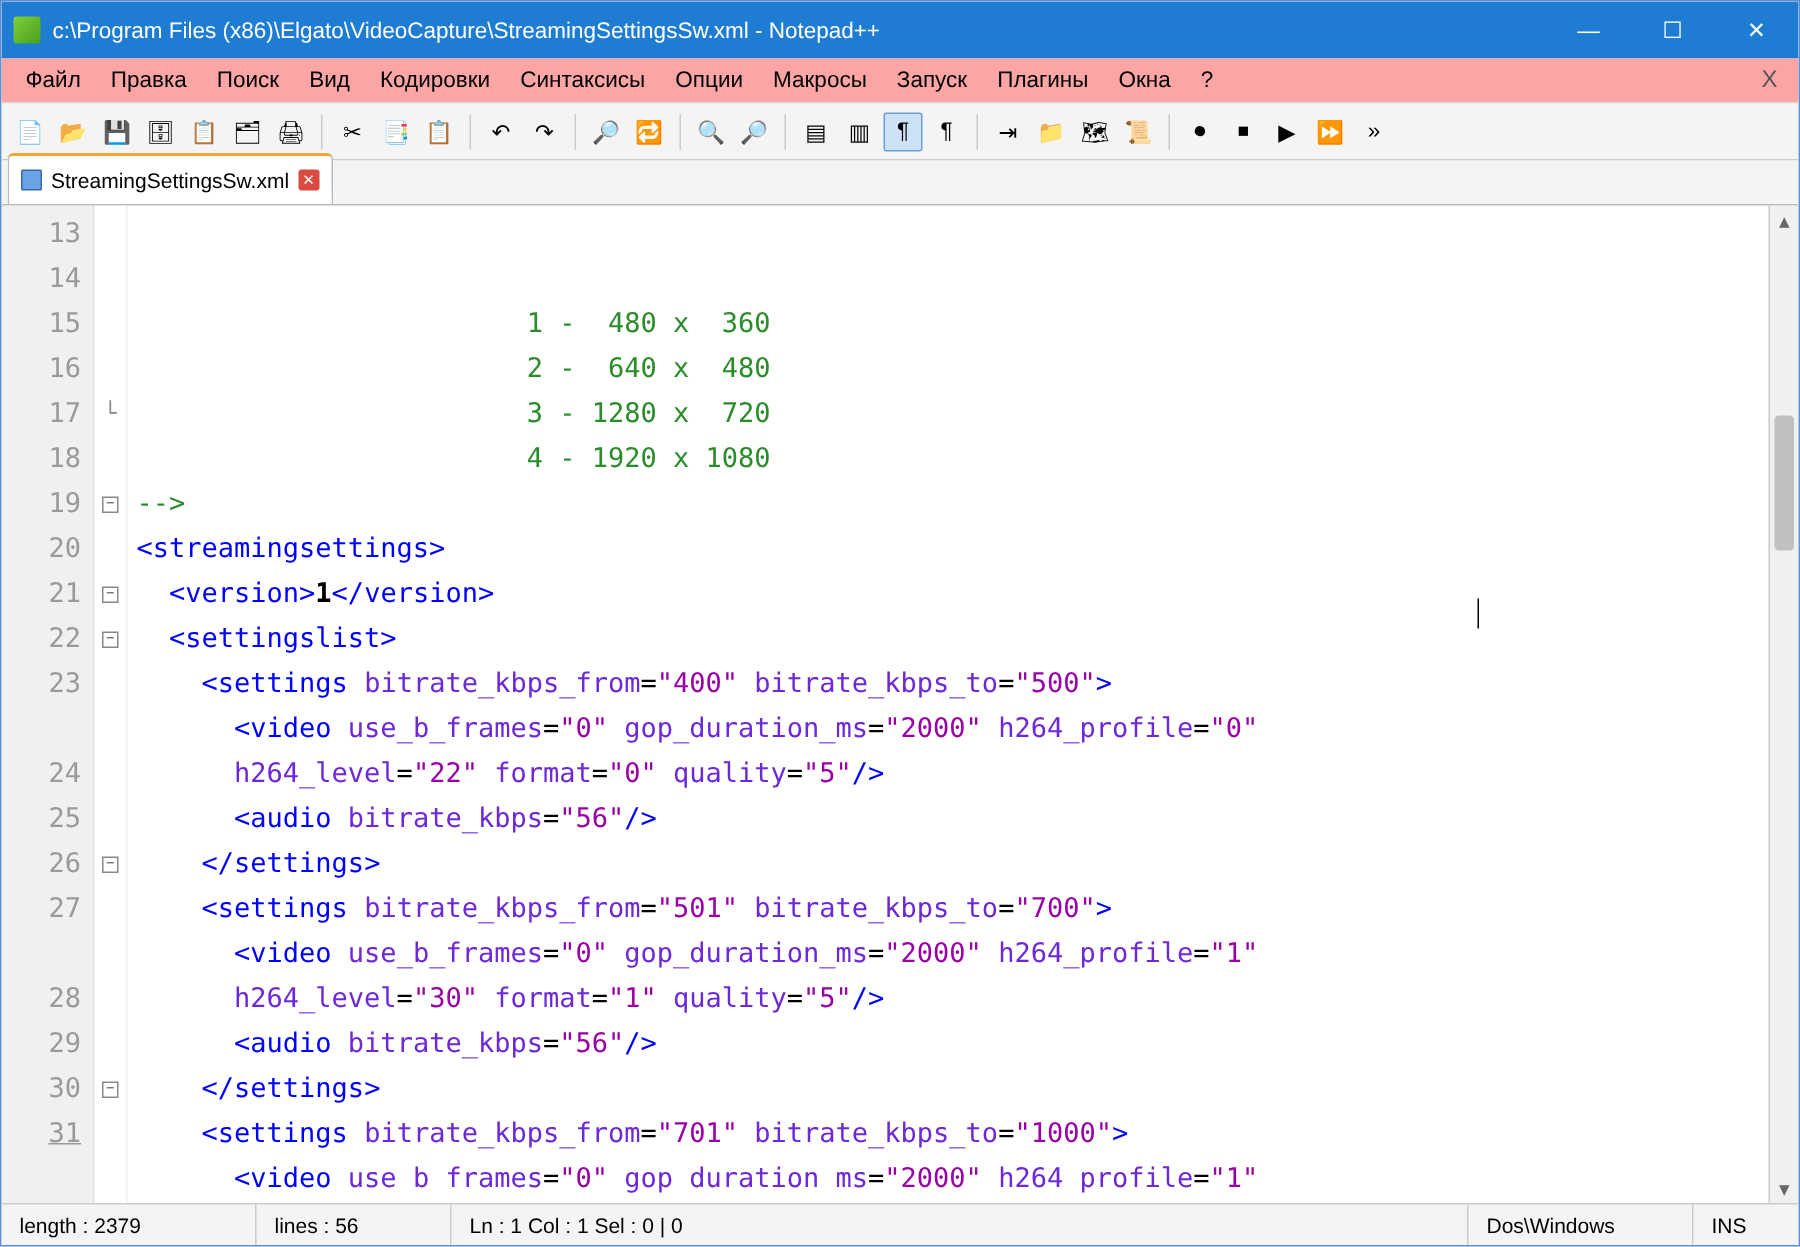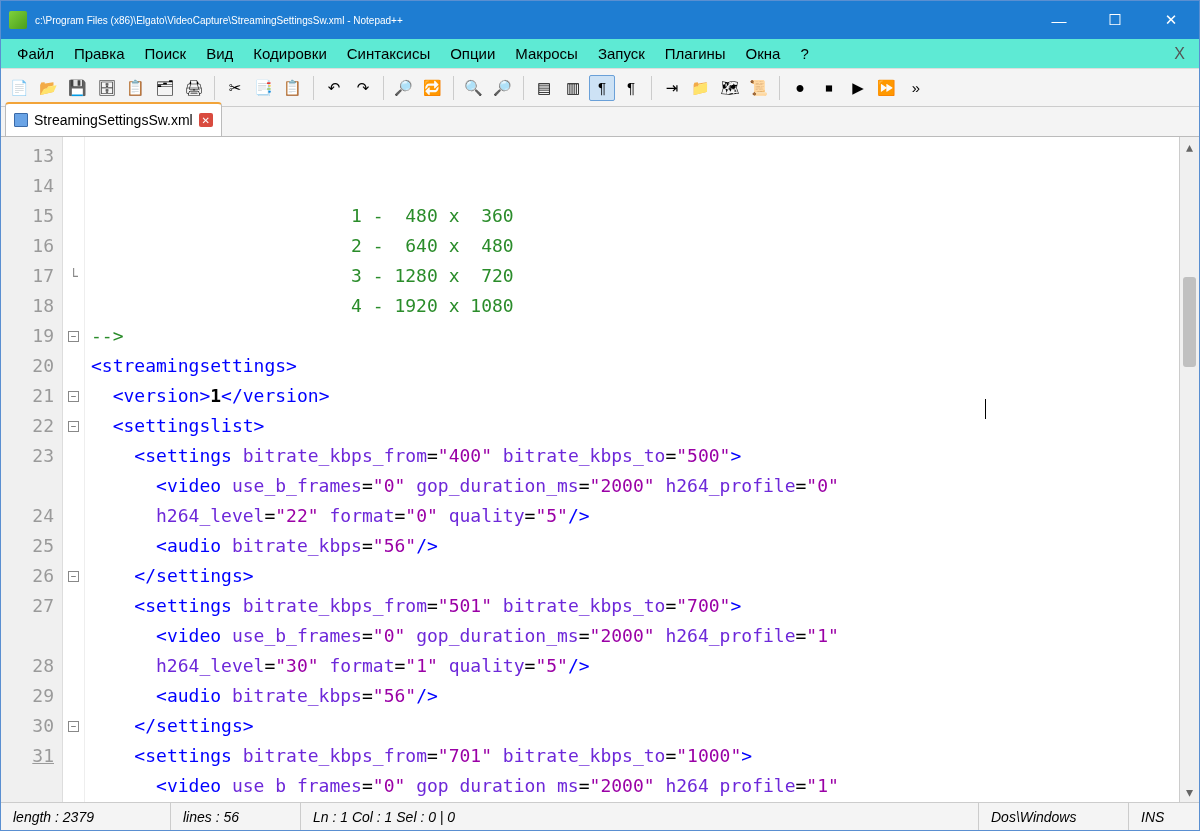--- a/index.html
+++ b/index.html
@@ -23,32 +23,32 @@
     display: flex;
     align-items: center;
     padding-left: 8px;
   }
   .titlebar .app-icon {
     width: 18px; height: 18px;
     background: linear-gradient(135deg,#7fd13b,#4a9e1c);
     margin-right: 8px;
     border-radius: 2px;
   }
-  .titlebar .title { flex: 1; font-size: 10px; }
+  .titlebar .title { flex: 1; font-size: 15px; }
   .win-btns { display: flex; height: 100%; }
   .win-btn {
     width: 56px; height: 100%;
     display: flex; align-items: center; justify-content: center;
     color: #fff; font-size: 15px;
   }
 
   
   .menubar {
     height: 30px;
-    background: #5eead4;
+    background: #fca5a5;
     border-bottom: 1px solid #ddd;
     display: flex; align-items: center;
     padding-left: 6px;
     font-size: 15px;
   }
   .menu-item { padding: 3px 10px; cursor: default; }
   .menubar .menu-close { margin-left: auto; padding: 3px 14px; font-size: 16px; color:#555; }
 
   
   .toolbar {
@@ -167,21 +167,21 @@
     height: 28px;
     background:#f4f4f4;
     border-top:1px solid #ccc;
     display:flex; align-items:center;
     font-size: 14px;
   }
   .statusbar .cell {
     padding: 0 12px;
     border-right:1px solid #ccc;
     height:100%;
-    display:flex;align-items:center;font-style:italic;
+    display:flex;align-items:center;
   }
   .statusbar .wide { flex:1; }
   .statusbar .cell:last-child { border-right:none; }
 </style>
 </head>
 <body>
 
 <div class="titlebar">
   <div class="app-icon"></div>
   <div class="title">c:\Program Files (x86)\Elgato\VideoCapture\StreamingSettingsSw.xml - Notepad++</div>

